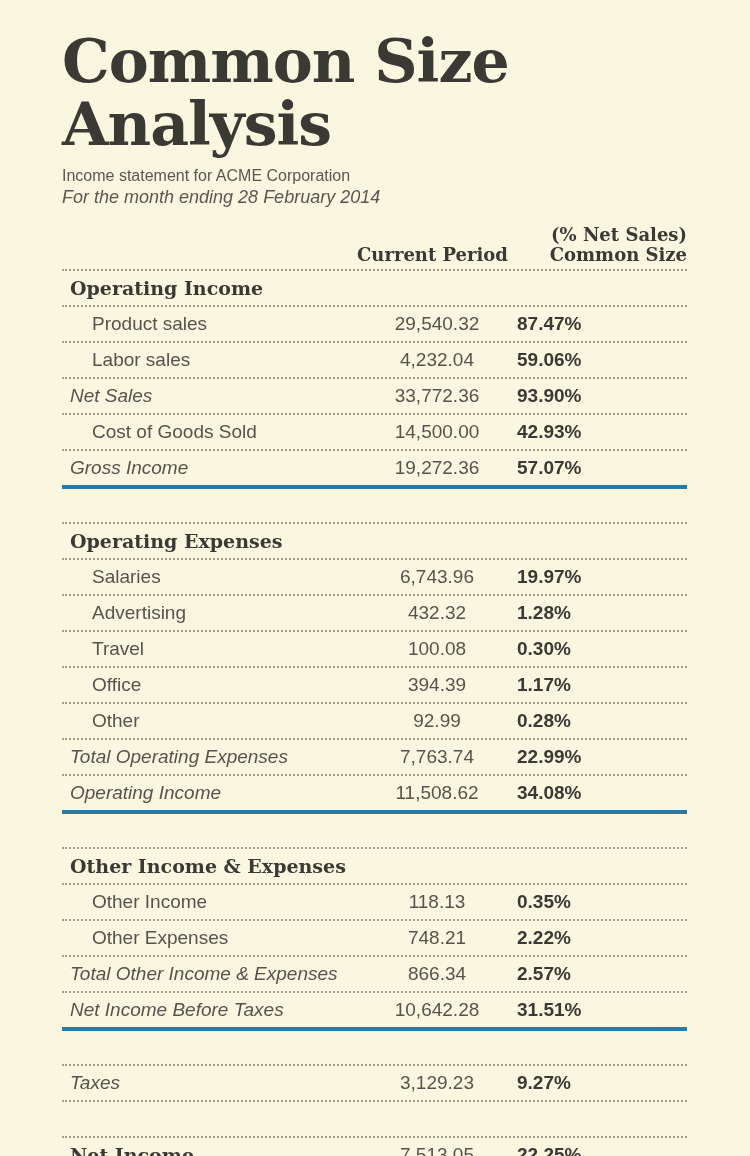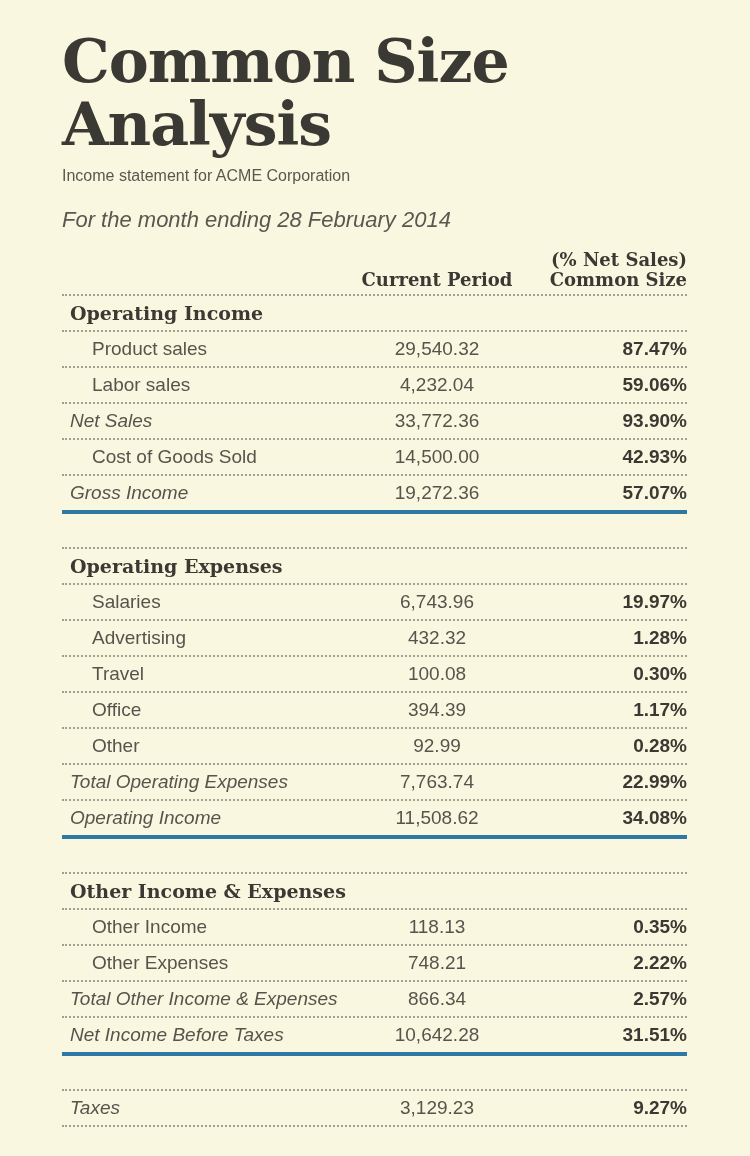--- a/index.html
+++ b/index.html
@@ -17,49 +17,49 @@
   .title{
     margin-top:30px;
     font-family:"DejaVu Serif",serif;
     font-weight:bold;
     font-size:60px;
     letter-spacing:-1px;
     color:var(--dark);
     line-height:1.05;
   }
   .subtitle{margin-top:10px;font-size:16px;color:#5a5750;line-height:1.25;}
-  .subtitle2{font-size:22px;font-style:italic;color:#5a5750;line-height:1.25;margin-top:20px;}
+  .subtitle2{font-size:18px;font-style:italic;color:#5a5750;line-height:1.25;}
   .colheads{
     display:flex;align-items:flex-end;
     margin-top:16px;
     font-family:"DejaVu Serif",serif;
     font-weight:bold;font-size:18px;color:var(--dark);
     line-height:1.15;
   }
   .colheads .spacer{flex:1;}
-  .col-amt-head{width:160px;text-align:center;white-space:nowrap;padding-bottom:3px;}
+  .col-amt-head{width:160px;text-align:left;white-space:nowrap;padding-bottom:3px;}
   .col-pct-head{width:170px;text-align:right;white-space:nowrap;padding-bottom:3px;}
   .tsec{margin-bottom:33px;}
   .tsec.rule-blue{border-bottom:4px solid var(--blue);}
   .tsec.rule-blue-thick{border-bottom:8px solid var(--blue);}
   .tsec.rule-dotted{border-bottom:2px dotted var(--dot);margin-bottom:34px;}
   .row{
     display:flex;align-items:center;
     height:36px;
     border-top:2px dotted var(--dot);
     font-size:19px;
   }
   .row .lbl{flex:1;padding-left:8px;color:var(--gray);white-space:nowrap;}
   .row.indent .lbl{padding-left:30px;}
   .row.italic .lbl{font-style:italic;}
   .row.header .lbl,.row.bold .lbl{
     font-family:"DejaVu Serif",serif;font-weight:bold;color:var(--dark);font-size:19px;
   }
   .row .amt{width:160px;text-align:center;color:var(--gray);}
-  .row .pct{width:170px;text-align:right;font-weight:bold;color:var(--dark);}
+  .row .pct{width:170px;text-align:left;font-weight:bold;color:var(--dark);}
 </style>
 </head>
 <body>
 
 <div class="sheet">
   <h1 class="title">Common Size Analysis</h1>
   <div class="subtitle">Income statement for ACME Corporation</div>
   <div class="subtitle2">For the month ending 28 February 2014</div>
 
   <div class="colheads">

